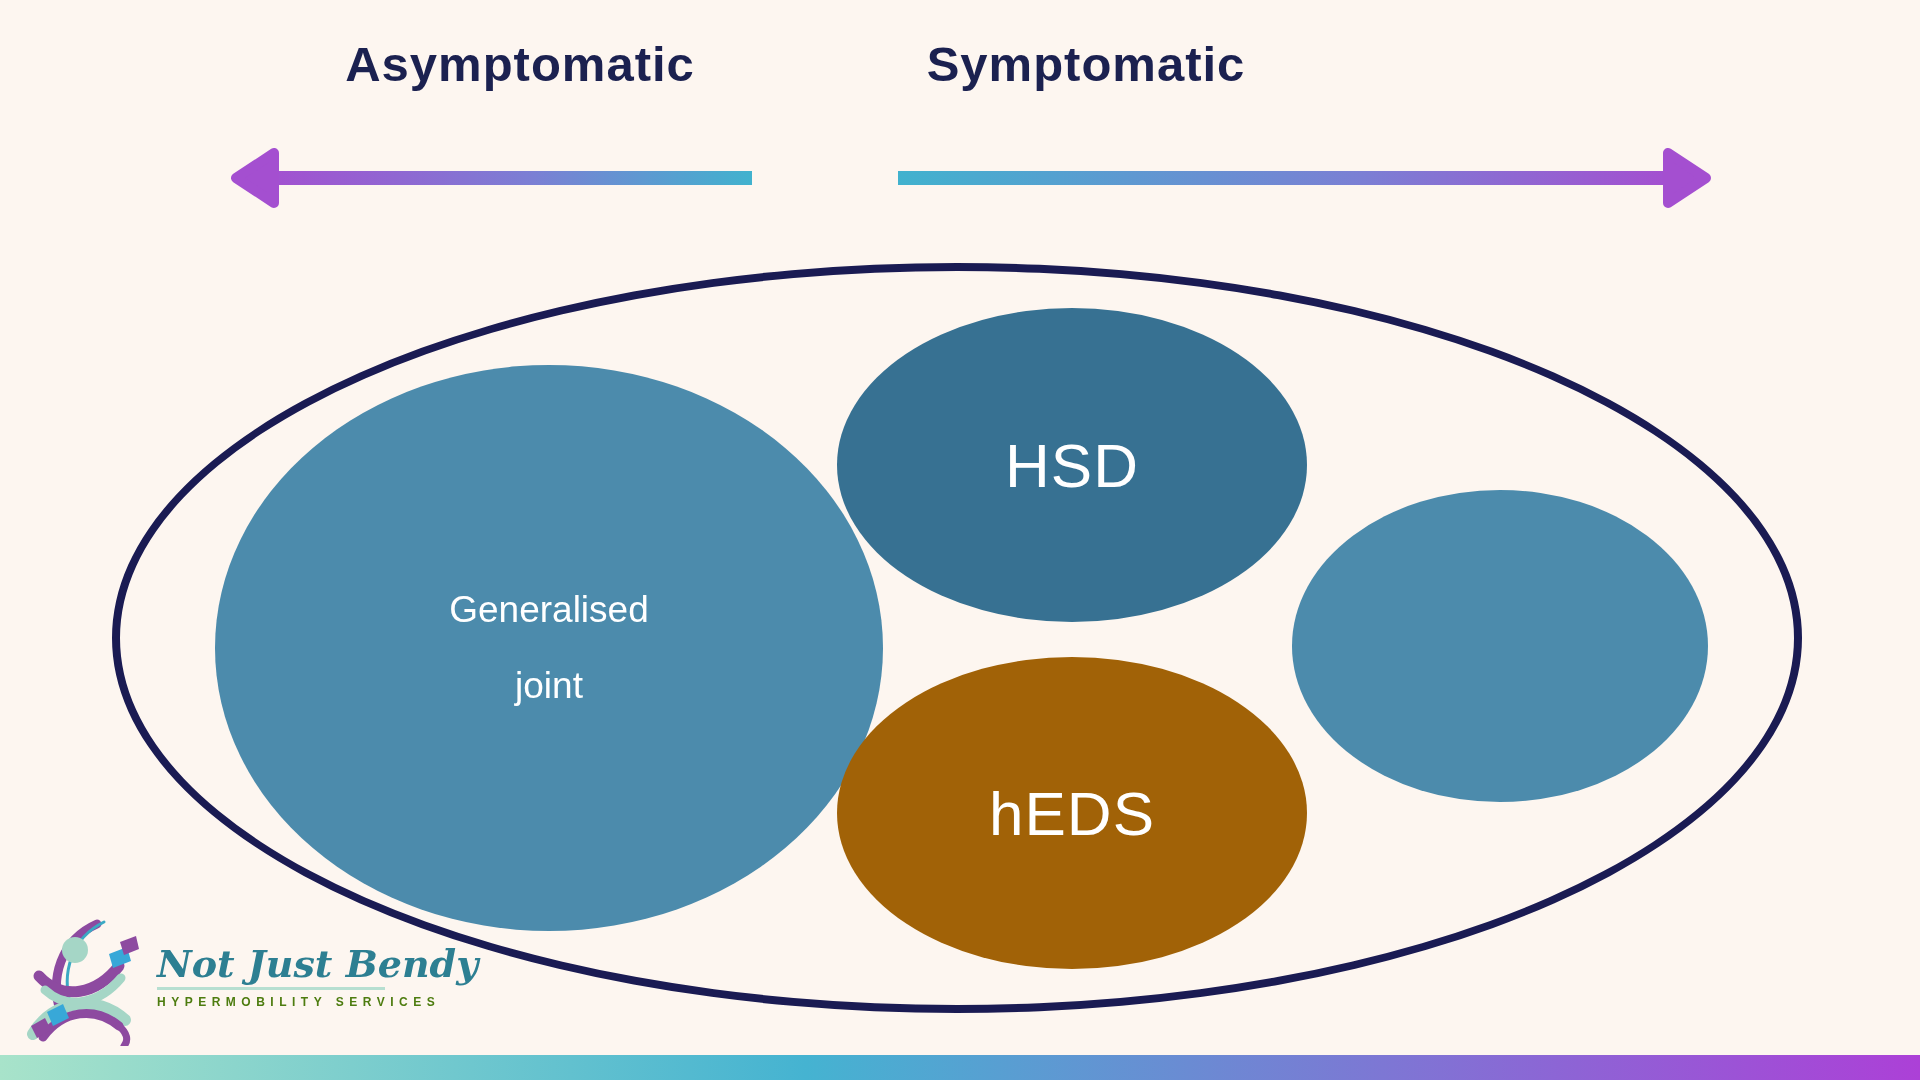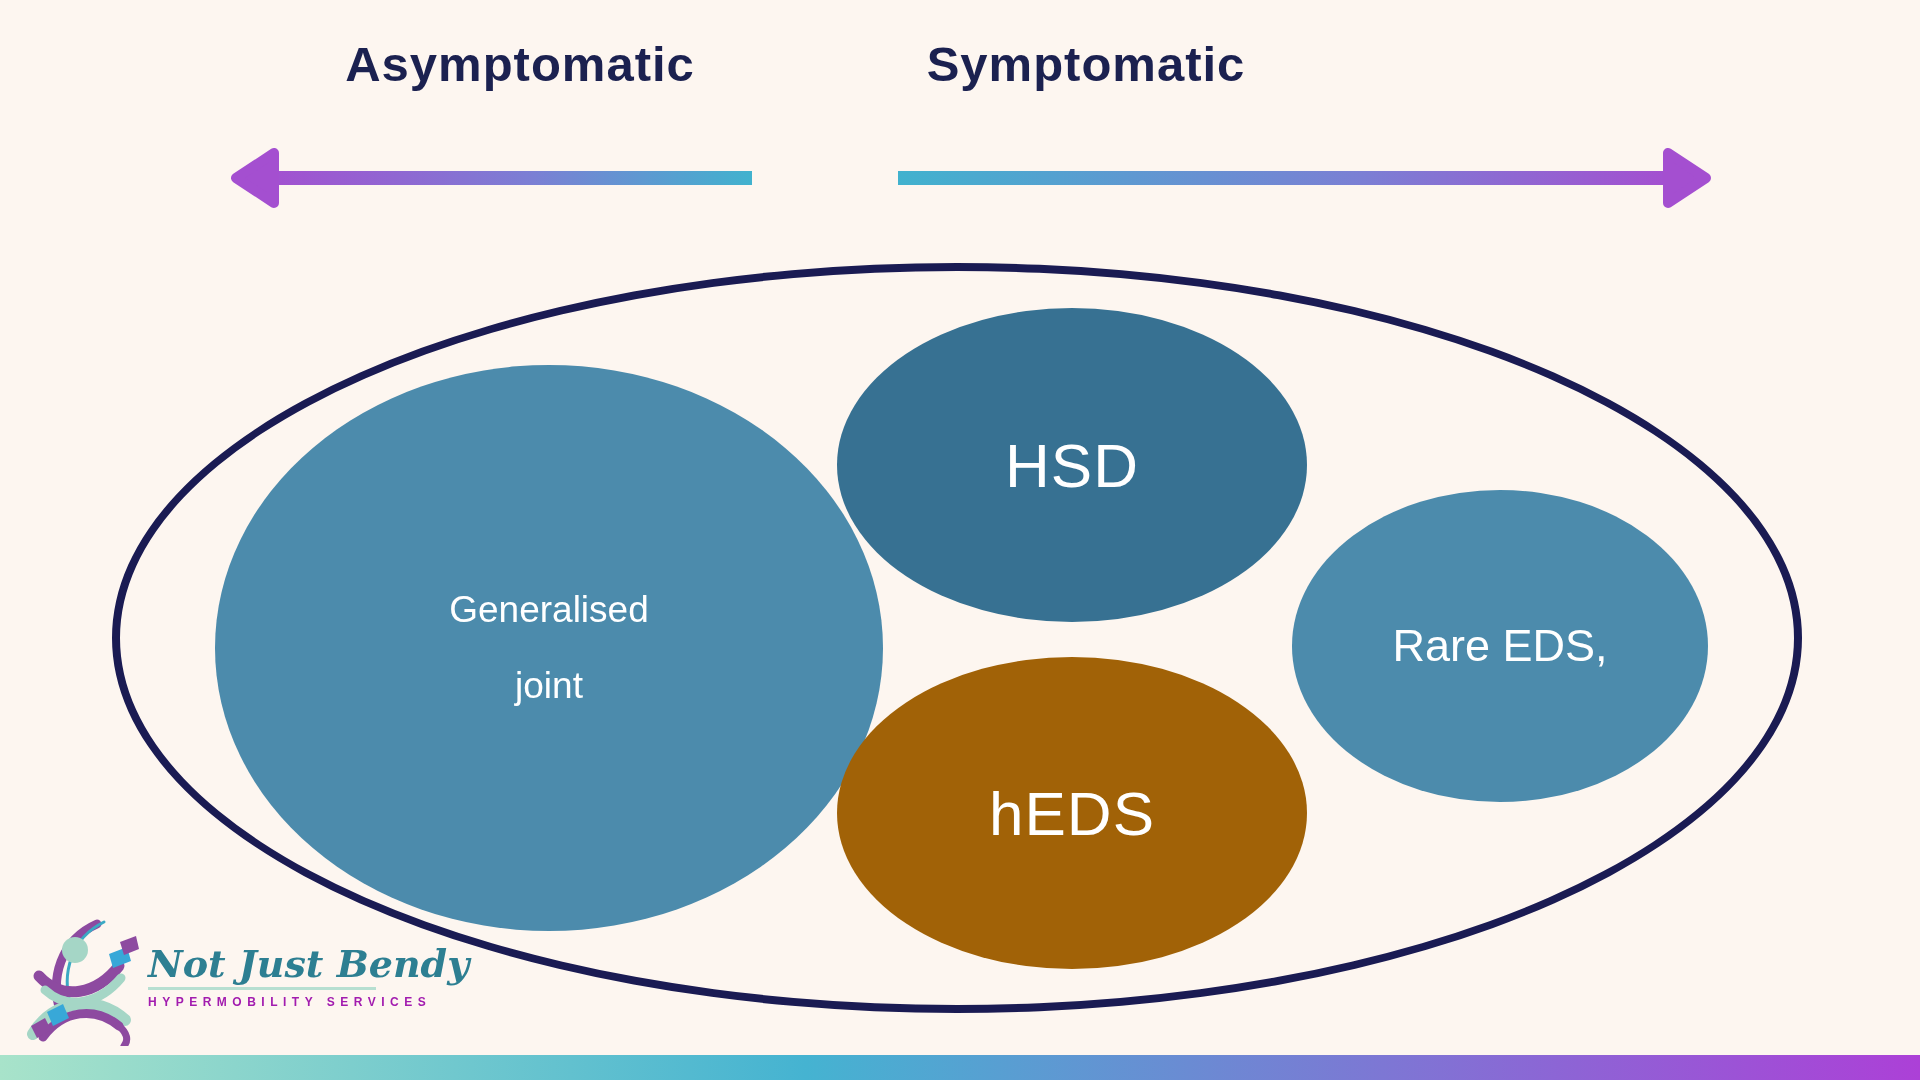--- a/index.html
+++ b/index.html
@@ -69,35 +69,35 @@
   }
   #bubble-rare{
     left:1292px;top:490px;width:416px;height:312px;
     background:#4c8bac;
     font-size:45px;line-height:66px;font-weight:400;
   }
 
   
   .logo{position:absolute;left:25px;top:916px;display:flex;align-items:flex-start;}
   .logo-figure{display:block;}
-  .logo-text{margin-left:8px;margin-top:28px;}
+  .logo-text{margin-left:17px;margin-top:28px;}
   .logo-brand{
     font-family:"DejaVu Serif", serif;
     font-style:italic;
     font-weight:700;
     font-size:38px;
     color:#2d7f92;
     white-space:nowrap;
     line-height:40px;
   }
   .logo-rule{width:228px;height:3px;background:#b7dfd1;margin:3px 0 5px 0;}
   .logo-tagline{
     font-size:12px;
     letter-spacing:5.5px;
-    color:#a21caf;
+    color:#4d7c0f;
     font-weight:700;
     white-space:nowrap;
   }
 
   
   .footer-bar{
     position:absolute;
     left:0;bottom:0;
     width:1920px;height:25px;
     background:linear-gradient(90deg,#a8e3ca 0%,#45b3d1 42%,#7d77d4 72%,#ac40d7 100%);
@@ -144,21 +144,20 @@
 
   <div class="bubble" id="bubble-hsd">
     <span>HSD</span>
   </div>
 
   <div class="bubble" id="bubble-heds">
     <span>hEDS</span>
   </div>
 
   <div class="bubble" id="bubble-rare">
-    <span>Rare EDS,</span>
   </div>
 
   <div class="logo">
     <svg class="logo-figure" width="115" height="130" viewBox="0 0 115 130">
 
       <path d="M72 8 C36 24 24 62 36 98" stroke="#8d4aa0" stroke-width="9" fill="none" stroke-linecap="round"></path>
       <path d="M79 6 C46 22 36 58 46 90" stroke="#3ba9c4" stroke-width="3" fill="none" stroke-linecap="round"></path>
 
       <circle cx="50" cy="34" r="13" fill="#a5d6c6"></circle>
 

